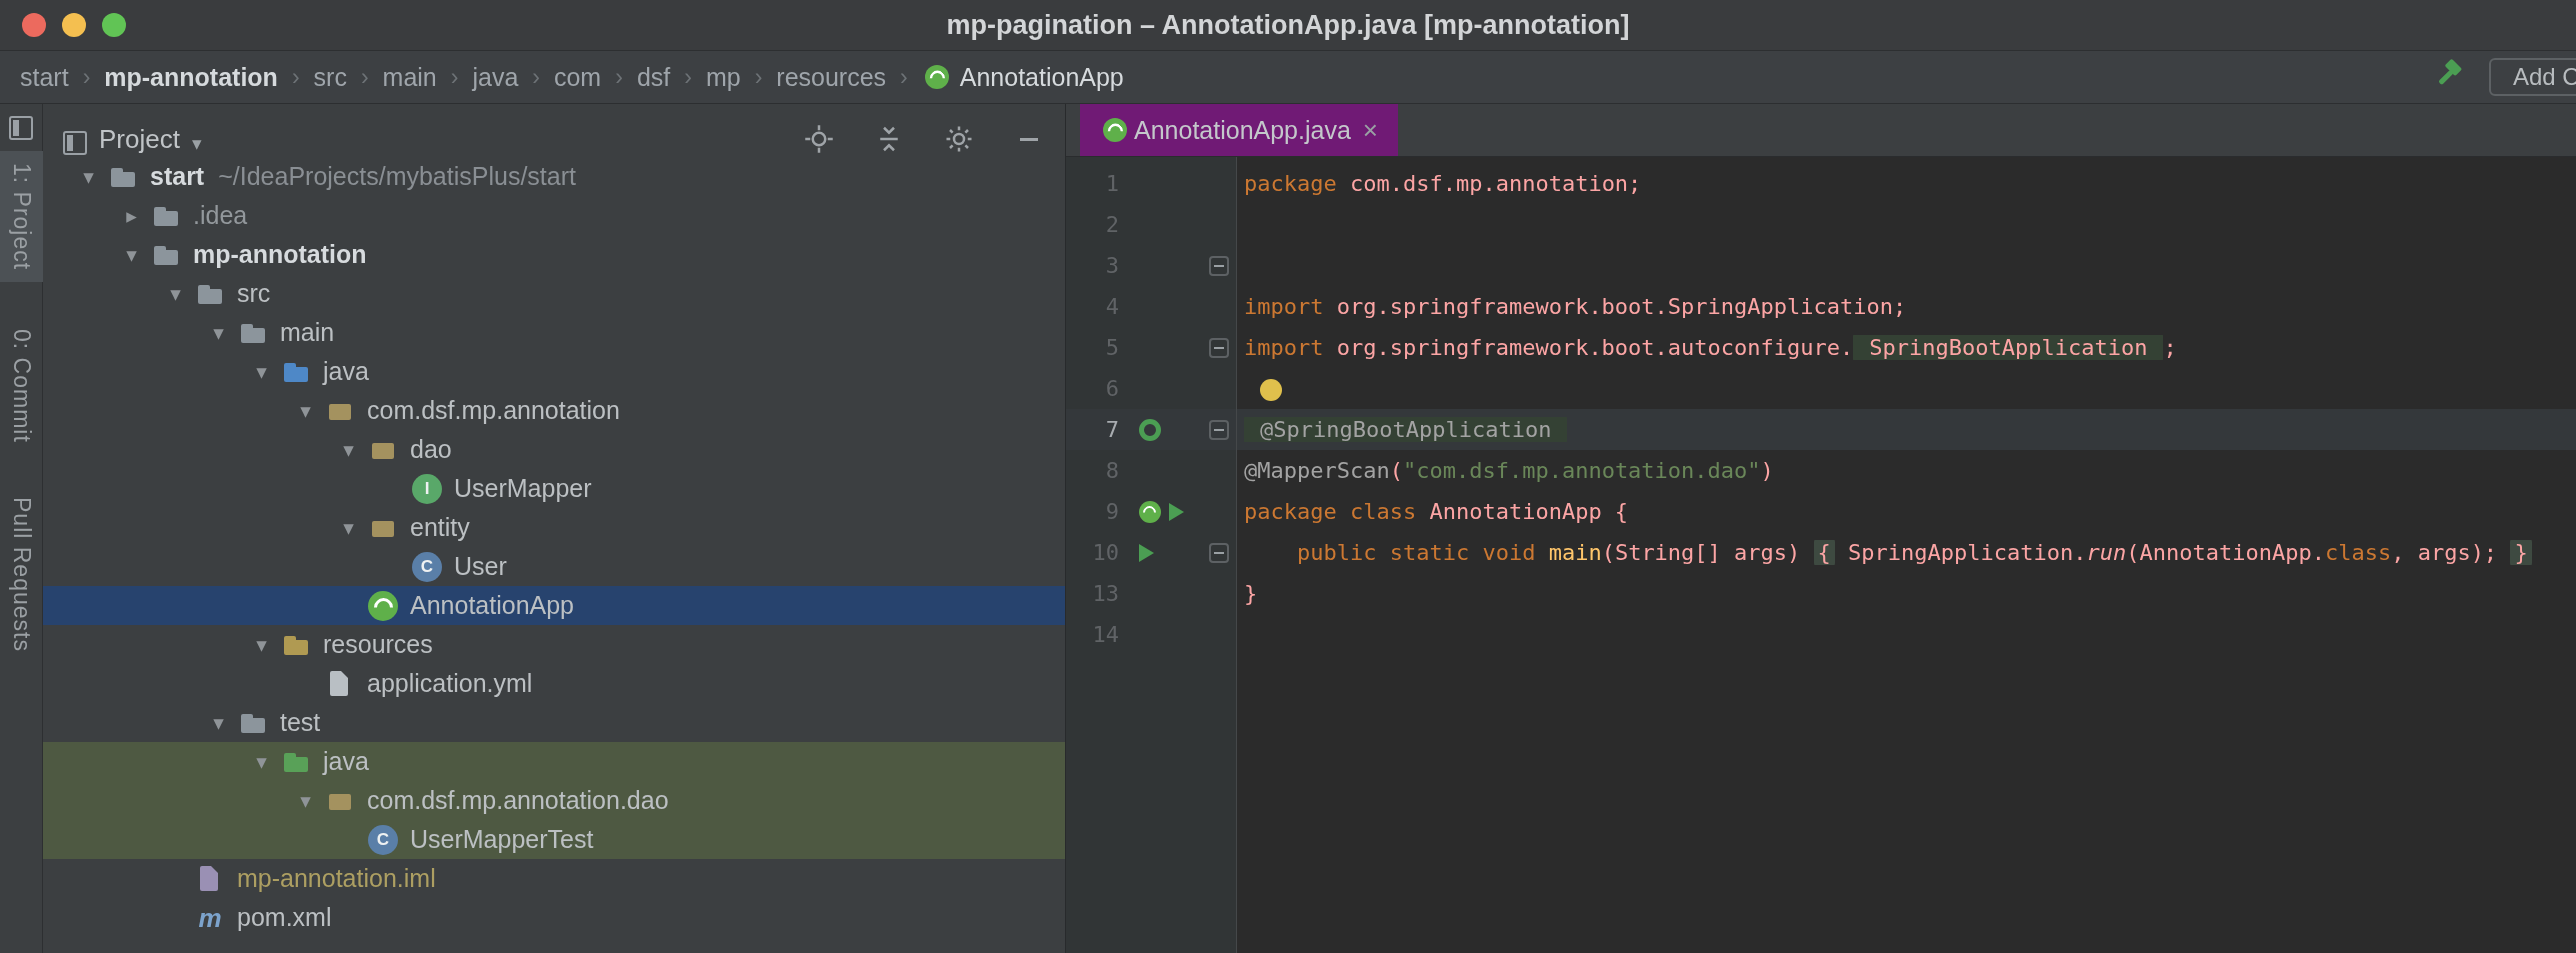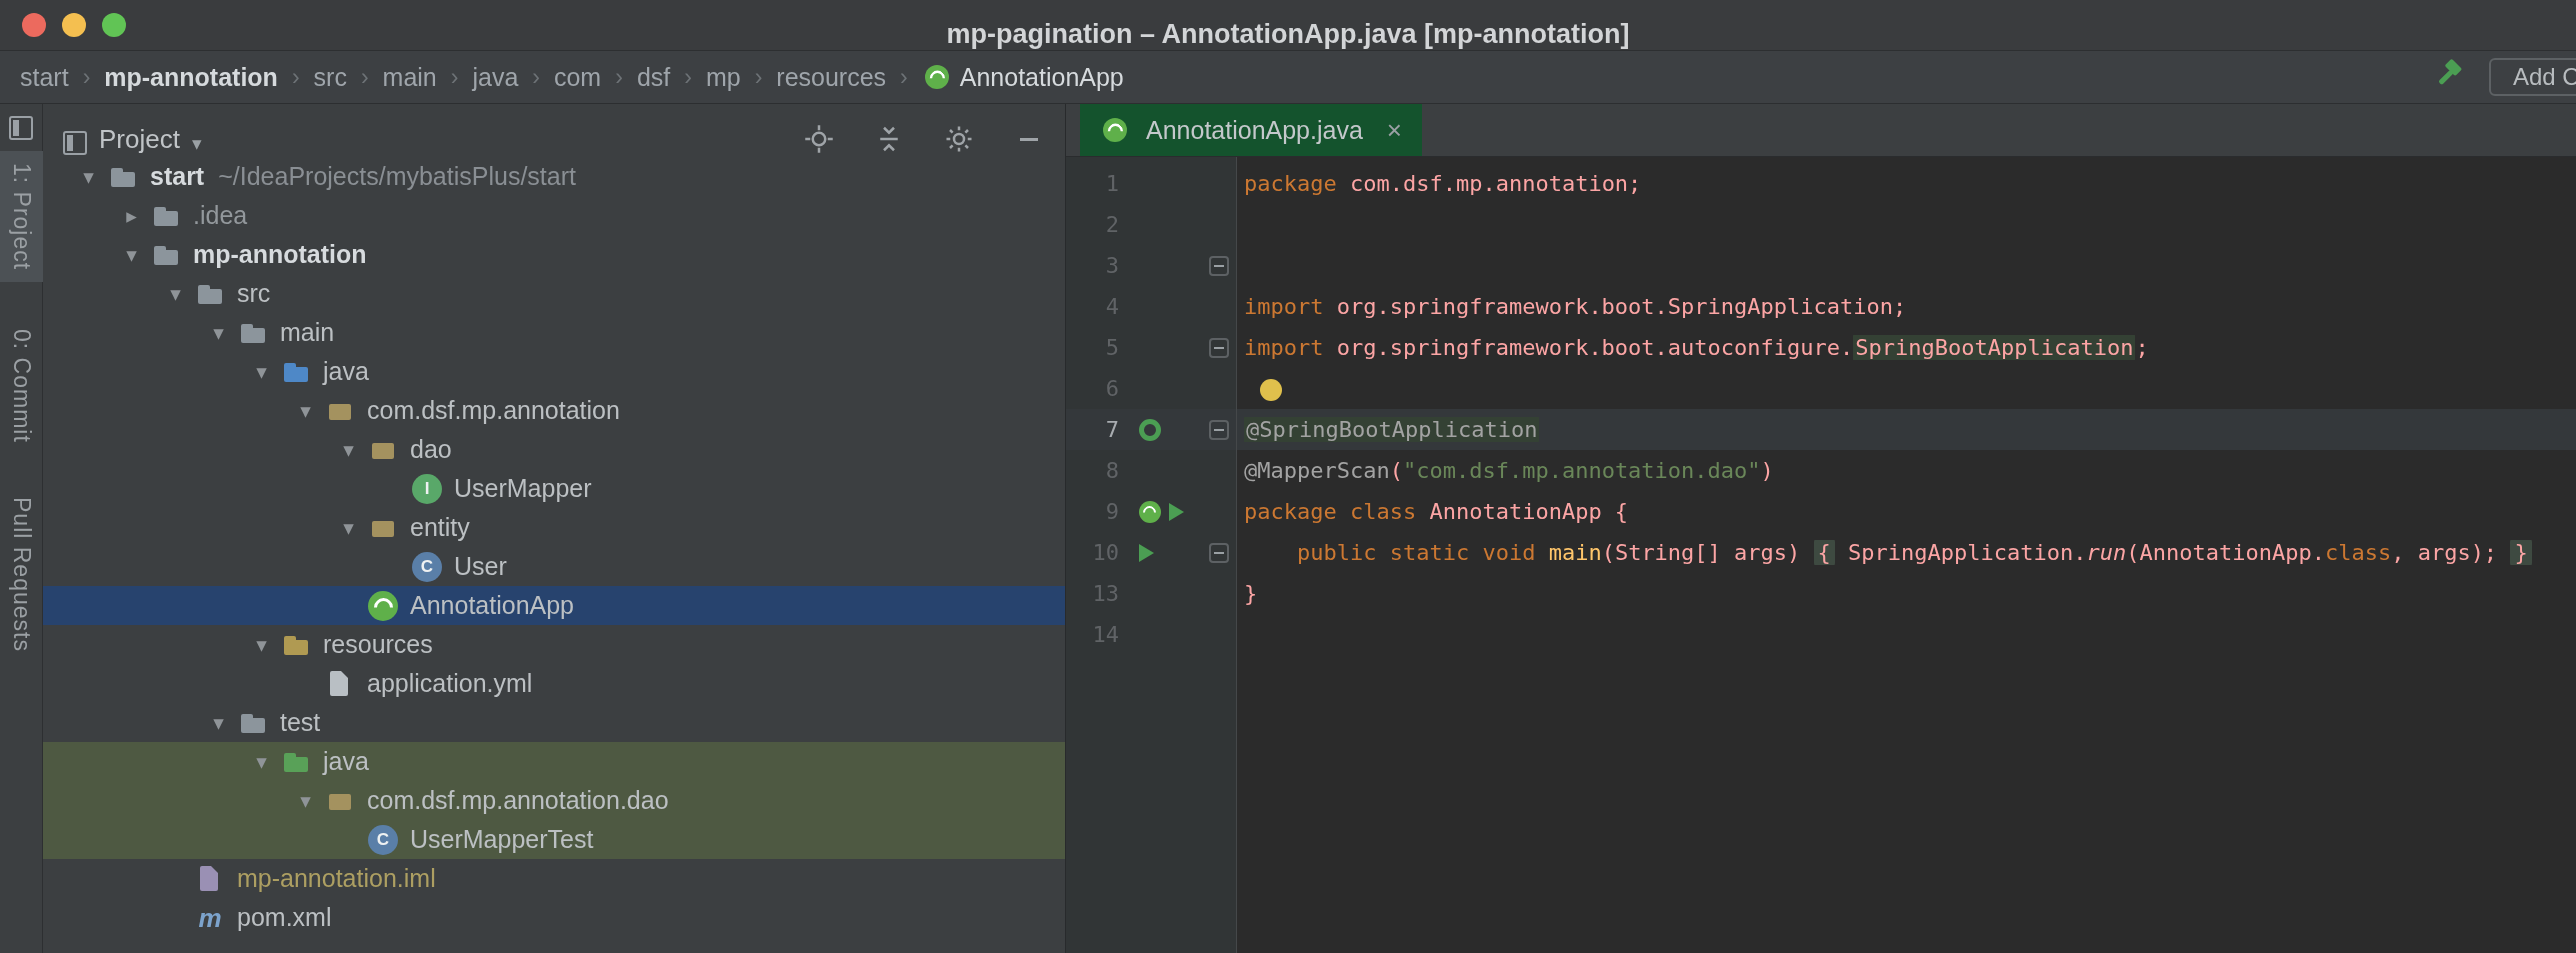--- a/index.html
+++ b/index.html
@@ -1,21 +1,21 @@
 <!DOCTYPE html>
 <html><head>
 <meta charset="utf-8">
 <style>
   html,body{margin:0;padding:0;background:#2b2b2b;}
   body{width:2576px;height:953px;overflow:hidden;position:relative;
        font-family:"Liberation Sans","DejaVu Sans",sans-serif;}
 
   
   .titlebar{height:51px;background:#3a3c3e;border-bottom:1px solid #2d2f31;
-            display:flex;align-items:flex-end;position:relative;box-sizing:border-box;}
+            display:flex;align-items:center;position:relative;box-sizing:border-box;}
   .traffic{position:absolute;left:22px;top:0;bottom:0;display:flex;align-items:center;gap:16px;}
   .tl{width:24px;height:24px;border-radius:50%;}
   .tl.red{background:#ec6a5e}.tl.yellow{background:#f4bf50}.tl.green{background:#61c455}
   .title{flex:1;text-align:center;color:#d3d5d7;font-size:27px;font-weight:bold;}
 
   
   .navbar{height:53px;background:#3d4043;border-bottom:1px solid #2c2e30;
           display:flex;align-items:center;padding-left:20px;box-sizing:border-box;}
   .breadcrumbs{display:flex;align-items:center;gap:14px;font-size:25px;color:#9fa5ab;flex:1;min-width:0;}
   .bc-sep{color:#6d7276;font-size:23px;}
@@ -80,40 +80,40 @@
   .ic-file::after{content:'';position:absolute;left:16px;top:2px;width:0;height:0;
                   border-top:7px solid #3c3f41;border-left:7px solid transparent;}
   .ic-file.iml::before{background:#9a90b4;}
   .ic-maven{color:#7ca3cc;font-weight:bold;font-style:italic;font-size:26px;line-height:30px;text-align:center;}
   .win-icon{width:24px;height:24px;border:2px solid #9aa0a5;border-radius:3px;position:relative;box-sizing:border-box;}
   .win-icon::after{content:'';position:absolute;left:2px;top:2px;bottom:2px;width:6px;background:#9aa0a5;}
 
   
   .editor-area{flex:1;display:flex;flex-direction:column;background:#2b2b2b;min-width:0;}
   .tabbar{height:53px;background:#3c3f41;border-bottom:1px solid #2a2c2e;display:flex;align-items:stretch;flex:none;box-sizing:border-box;}
-  .tab{display:flex;align-items:center;gap:16px;padding:0 20px;background:#14532d;color:#c4c8cb;
+  .tab{display:flex;align-items:center;gap:4px;padding:0 20px;background:#701a75;color:#c4c8cb;
        font-size:25px;margin-left:14px;}
   .tab .icon{margin-right:0;}
   .tab-close{color:#9aa0a4;font-size:26px;margin-left:8px;}
 
   .editor{flex:1;position:relative;font-family:"DejaVu Sans Mono","Liberation Mono",monospace;font-size:22px;}
   .gutter-bg{position:absolute;left:0;top:0;bottom:0;width:170px;background:#313536;}
   .gutter-line{position:absolute;left:170px;top:0;bottom:0;width:1px;background:#45484a;z-index:3;}
   .ed-lines{position:relative;padding-top:6px;z-index:1;}
   .ed-line{height:41px;display:flex;align-items:center;}
   .ed-line.cur{background:#34383b;}
   .ln{width:69px;flex:none;text-align:right;padding-right:16px;box-sizing:border-box;color:#606366;}
   .ed-line.cur .ln{color:#a8acb0;}
   .gicons{width:71px;flex:none;display:flex;align-items:center;gap:8px;padding-left:4px;box-sizing:border-box;}
   .gfold{width:26px;flex:none;display:flex;align-items:center;justify-content:center;}
   .code{flex:1;white-space:pre;padding-left:12px;overflow:hidden;}
 
   .kw{color:#cc7832;} .pl{color:#fca5a5;} .str{color:#6a8759;} .ann{color:#a3a3a3;}
   .mth{color:#ffc66b;} .it{font-style:italic;}
-  .hl{background:#344134;border-radius:2px;padding:1px 2px;}
+  .hl{background:#344134;border-radius:2px;padding:1px 16px;}
   .foldbg{background:#3e4a41;border-radius:3px;padding:1px 4px;}
 
   .run-tri{width:0;height:0;border-left:15px solid #4b9e53;border-top:9px solid transparent;border-bottom:9px solid transparent;}
   .ring{width:12px;height:12px;border:5px solid #4b9e53;border-radius:50%;box-sizing:content-box;}
   .gspring{width:22px;height:22px;border-radius:50%;background:#5fb04a;position:relative;}
   .gspring::after{content:'';position:absolute;left:4px;top:5px;width:9px;height:9px;
                   border:2px solid #fff;border-color:#fff transparent transparent #fff;
                   border-radius:50%;transform:rotate(45deg);}
   .fold-box{width:20px;height:20px;border:2px solid #5d6164;border-radius:4px;position:relative;box-sizing:border-box;}
   .fold-box::after{content:'';position:absolute;left:3px;right:3px;top:50%;height:2px;margin-top:-1px;background:#9aa0a4;}

